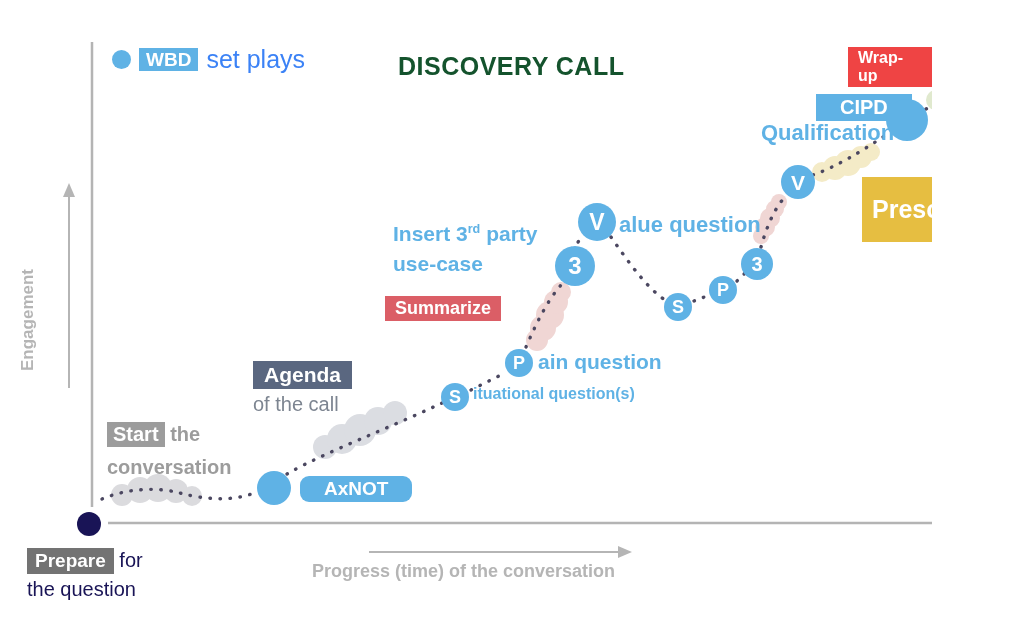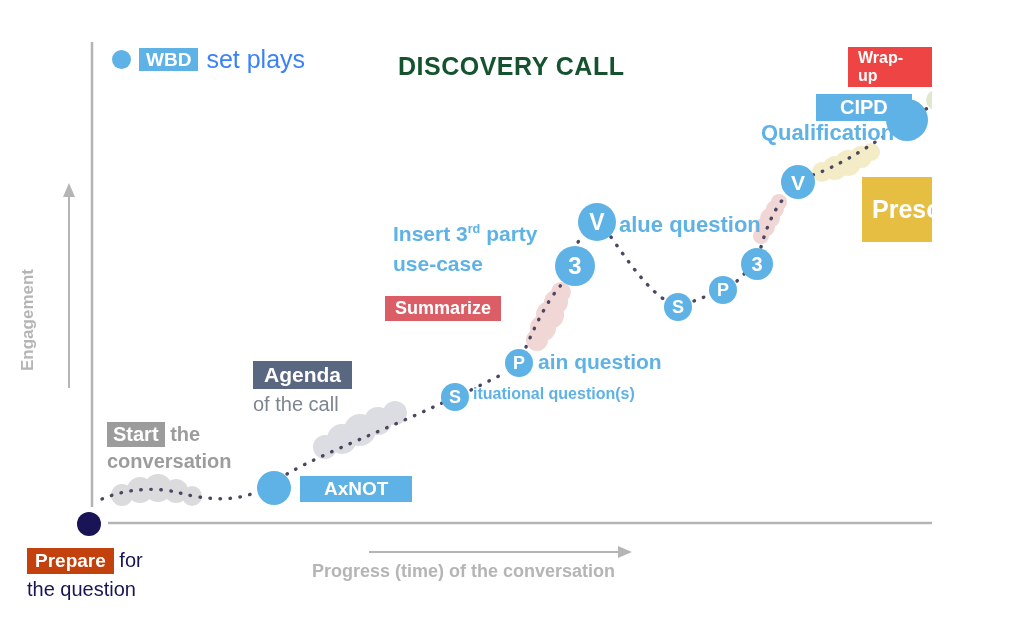--- a/index.html
+++ b/index.html
@@ -27,21 +27,21 @@
     position:absolute;border-radius:50%;background:#5FB2E5;color:#fff;font-weight:bold;
     display:flex;align-items:center;justify-content:center;line-height:1;
   }
   .node.navy{background:#191456;}
   .gray-lbl{color:#9C9C9C;font-size:20px;font-weight:bold;line-height:1.2;}
   .gray-lbl .badge{background:#9C9C9C;padding:1px 6px;font-size:20px;}
   .agenda-lbl{font-size:21px;line-height:1.2;}
   .agenda-lbl .badge{background:#5A6780;padding:2px 11px;font-size:21px;}
   .agenda-line2{color:#7D8591;font-size:20px;font-weight:normal;}
   .navy-lbl{color:#191456;font-size:20px;line-height:1.2;}
-  .navy-lbl .badge{background:#c2410c;padding:2px 8px;font-size:19px;}
+  .navy-lbl .badge{background:#737373;padding:2px 8px;font-size:19px;}
   .blue-text{color:#5FB2E5;font-weight:bold;}
   .box-red{background:#DB5E66;color:#fff;font-weight:bold;font-size:18px;padding:2px 10px;}
   .box-blue{background:#5FB2E5;color:#fff;font-weight:bold;font-size:19px;padding:2px 24px;}
   .box-green{background:#ef4444;color:#fff;font-weight:bold;font-size:16px;padding:2px 10px;}
   .box-yellow{background:#E6BE41;color:#fff;font-weight:bold;font-size:25px;padding:18px 10px;}
   sup{font-size:0.6em;}
 </style>
 </head>
 <body>
 
@@ -135,30 +135,30 @@
 
   <div class="node navy" style="left:77px;top:512px;width:24px;height:24px;"></div>
 
   <div class="abs navy-lbl" style="left:27px;top:548px;">
     <span class="badge">Prepare</span><span> for</span>
     <div style="margin-top:3px;">the question</div>
   </div>
 
   <div class="abs gray-lbl" style="left:107px;top:422px;">
     <span class="badge">Start</span><span> the</span>
-    <div style="margin-top:2px;">conversation</div>
+    <div style="margin-top:8px;">conversation</div>
   </div>
 
   <div class="abs agenda-lbl" style="left:253px;top:361px;">
     <span class="badge">Agenda</span>
     <div class="agenda-line2" style="margin-top:3px;">of the call</div>
   </div>
 
   <div class="node" style="left:257px;top:471px;width:34px;height:34px;"></div>
-  <span class="abs box-blue" style="left:300px;top:476px;">AxNOT</span>
+  <span class="abs box-blue" style="left:300px;top:476px;border-radius:9px;">AxNOT</span>
 
   <div class="node" style="left:441px;top:383px;width:28px;height:28px;font-size:18px;">S</div>
   <span class="abs blue-text" style="left:473px;top:385px;font-size:16px;">ituational question(s)</span>
 
   <div class="node" style="left:505px;top:349px;width:28px;height:28px;font-size:18px;">P</div>
   <span class="abs blue-text" style="left:538px;top:350px;font-size:21px;">ain question</span>
 
   <span class="abs box-red" style="left:385px;top:296px;">Summarize</span>
 
   <div class="abs blue-text" style="left:393px;top:219px;font-size:21px;line-height:1.45;">

